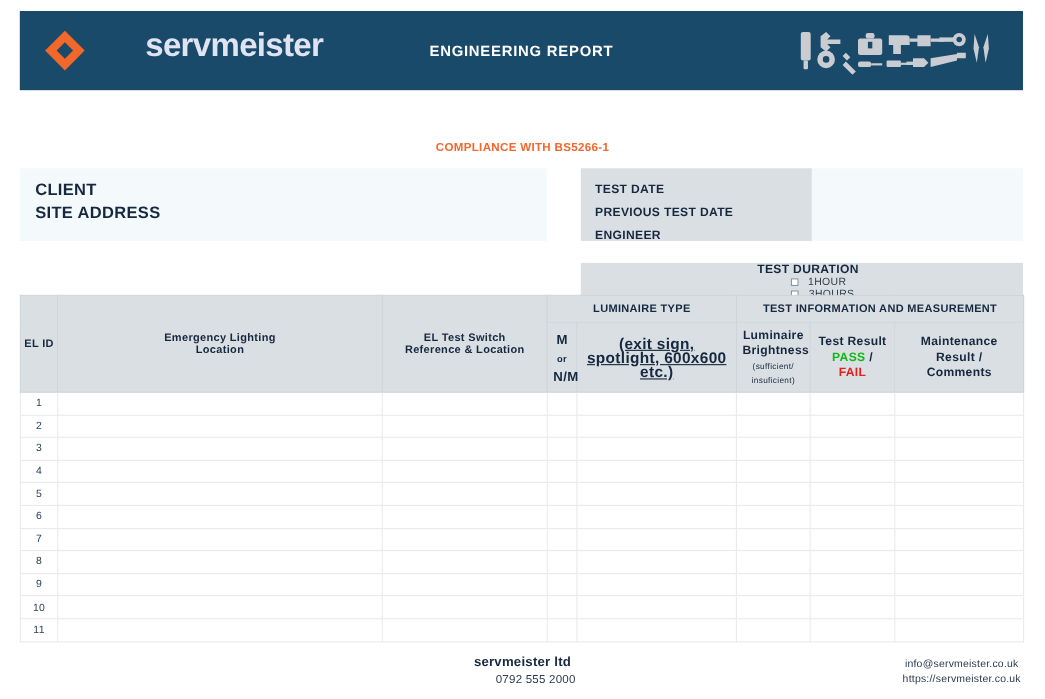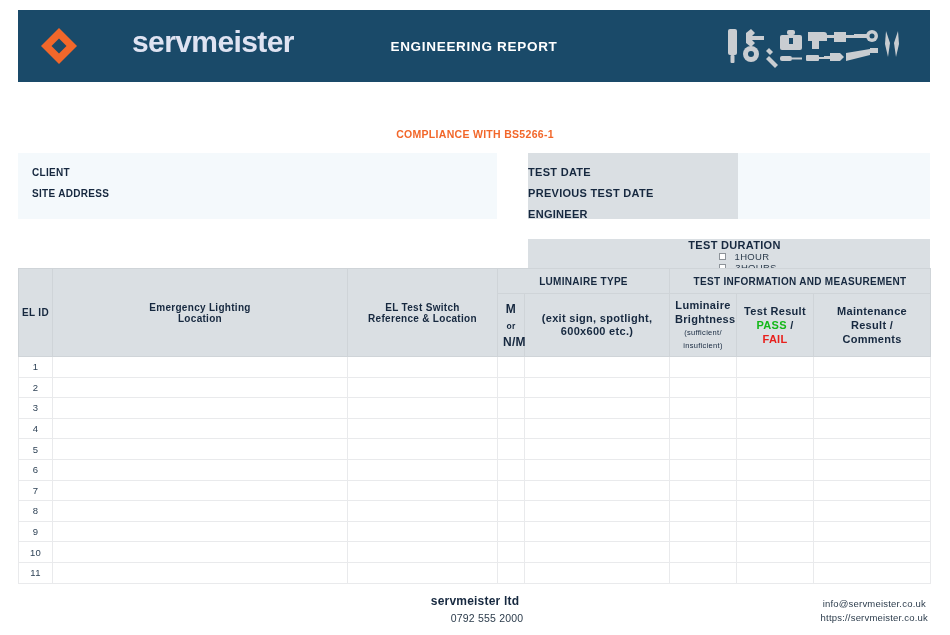--- a/index.html
+++ b/index.html
@@ -55,33 +55,33 @@
     letter-spacing: 0.3px;
   }
 
   
   .client-panel {
     position: absolute; left: 18px; top: 153px;
     width: 479px; height: 66px;
     background: #f4f9fc;
     padding: 9px 0 0 14px;
   }
-  .client-panel .row { color: #16283f; font-size: 10px; font-weight: bold;
+  .client-panel .row { color: #16283f; font-size: 15px; font-weight: bold;
     letter-spacing: 0.3px; line-height: 21px; }
 
   .test-panel-bg {
     position: absolute; left: 528px; top: 153px;
     width: 402px; height: 66px;
     background: #f4f9fc;
   }
   .test-panel {
     position: absolute; left: 528px; top: 153px;
     width: 210px; height: 66px;
     background: #dadfe3;
-    padding: 9px 0 0 0;
+    padding: 9px 0 0 13px;
   }
   .test-panel .row { color: #16283f; font-size: 11px; font-weight: bold;
     letter-spacing: 0.3px; line-height: 21px; }
 
   .duration-band {
     position: absolute; left: 528px; top: 239px;
     width: 402px; height: 35px;
     background: #dadfe3;
     display: flex; align-items: center; flex-direction: column;
   }
@@ -116,21 +116,21 @@
     letter-spacing: 0.3px;
     text-align: center;
     color: #16283f;
   }
   th.grp { height: 25px; padding: 0 4px; }
   th.blank-top { background: #dadfe3; border-color: #cfd4d8; }
   th.sub { height: 62px; padding: 4px 5px; vertical-align: middle; }
   th.sub .big { font-size: 11px; line-height: 14px; font-weight: bold; }
   th.sub .mnm { font-size: 12px; line-height: 16px; font-weight: bold; }
   th.sub .mnm .or { font-size: 8.5px; font-weight: bold; }
-  th.sub .paren { font-size: 11px; line-height: 13px; font-weight: bold; }
+  th.sub .paren { font-size: 14px; line-height: 13px; font-weight: bold; text-decoration: underline; }
   th.sub .tiny { font-size: 7.5px; line-height: 13px; font-weight: normal; }
   .pass { color: #13b818; }
   .fail { color: #e8201c; }
 
   table.sched tbody td { height: 20.6px; background: #ffffff; }
   td.rownum {
     text-align: center; font-size: 9.5px; color: #5b6d80;
     letter-spacing: 0.3px;
   }
 

